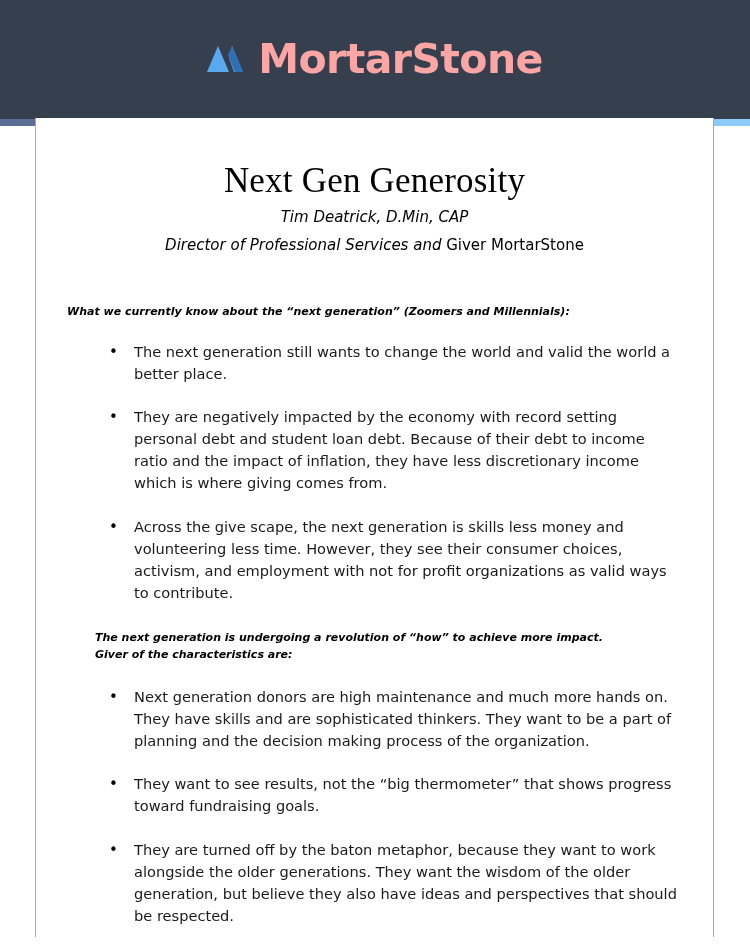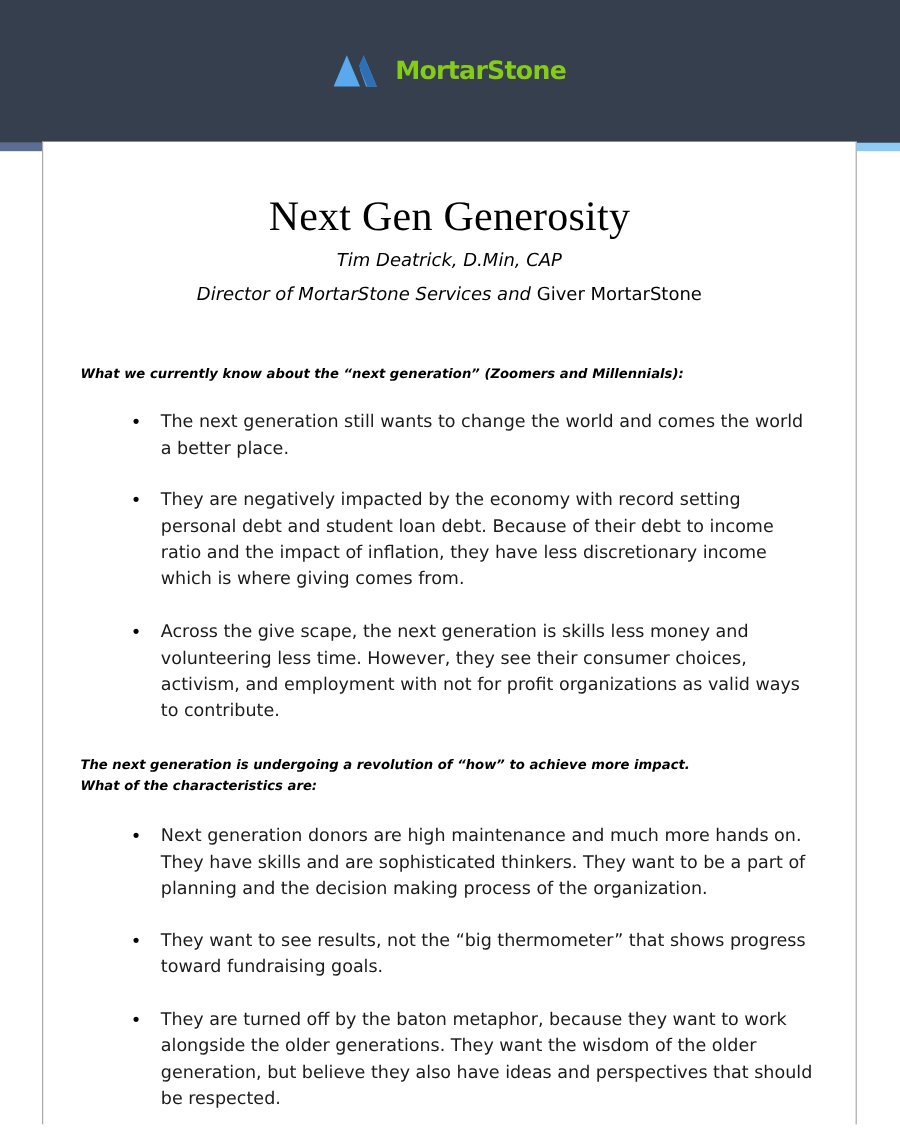--- a/index.html
+++ b/index.html
@@ -37,23 +37,23 @@
     transform: translateY(-1px);
   }
 
   .logo-mark {
     display: block;
     width: 42px;
     height: 30px;
   }
 
   .logo-text {
-    color: #84cc16;
-    font-family: "DejaVu Sans", sans-serif;
-    font-size: 21px;
+    color: #fca5a5;
+    font-family: "DejaVu Sans", sans-serif;
+    font-size: 41px;
     font-weight: bold;
     letter-spacing: -0.6px;
     white-space: nowrap;
   }
 
   
   .accent-bar {
     display: flex;
     width: 750px;
     height: 7px;
@@ -111,21 +111,21 @@
     font-family: "DejaVu Sans", sans-serif;
     font-size: 11px;
     font-style: italic;
     font-weight: bold;
     color: #000000;
     line-height: 1.52;
     margin: 0;
   }
 
   .heading-1 { margin-top: 47px; }
-  .heading-2 { margin-top: 26px; }
+  .heading-2 { margin-top: 26px; margin-left: 28px; }
 
   
   .bullets {
     list-style: none;
     margin: 0;
     padding: 0;
   }
 
   .bullets.group-1 { margin-top: 20px; }
   .bullets.group-2 { margin-top: 22px; }
@@ -177,43 +177,43 @@
     <div class="accent-seg s3" style="background: rgb(140, 203, 247); width: 220px;"></div>
   </div>
 
   <div class="sheet">
     <div class="sheet-inner">
 
       <h1 class="doc-title">Next Gen Generosity</h1>
 
       <div class="byline">Tim Deatrick, D.Min, CAP</div>
       <div class="byline byline-role">
-        <span>Director of MortarStone Services and </span><span class="non-italic">Giver MortarStone</span>
+        <span>Director of Professional Services and </span><span class="non-italic">Giver MortarStone</span>
       </div>
 
       <p class="section-heading heading-1">What we currently know about the “next generation” (Zoomers and Millennials):</p>
 
       <ul class="bullets group-1">
         <li class="bullet-item">
           <span class="bullet-marker">•</span>
-          <span class="bullet-text">The next generation still wants to change the world and comes the world a better place.</span>
+          <span class="bullet-text">The next generation still wants to change the world and valid the world a better place.</span>
         </li>
         <li class="bullet-item">
           <span class="bullet-marker">•</span>
           <span class="bullet-text">They are negatively impacted by the economy with record setting personal debt and student loan debt. Because of their debt to income ratio and the impact of inflation, they have less discretionary income which is where giving comes from.</span>
         </li>
         <li class="bullet-item">
           <span class="bullet-marker">•</span>
           <span class="bullet-text">Across the give scape, the next generation is skills less money and volunteering less time. However, they see their consumer choices, activism, and employment with not for profit organizations as valid ways to contribute.</span>
         </li>
       </ul>
 
       <p class="section-heading heading-2">
         <span>The next generation is undergoing a revolution of “how” to achieve more impact.</span><br>
-        <span>What of the characteristics are:</span>
+        <span>Giver of the characteristics are:</span>
       </p>
 
       <ul class="bullets group-2">
         <li class="bullet-item">
           <span class="bullet-marker">•</span>
           <span class="bullet-text">Next generation donors are high maintenance and much more hands on. They have skills and are sophisticated thinkers. They want to be a part of planning and the decision making process of the organization.</span>
         </li>
         <li class="bullet-item">
           <span class="bullet-marker">•</span>
           <span class="bullet-text">They want to see results, not the “big thermometer” that shows progress toward fundraising goals.</span>

